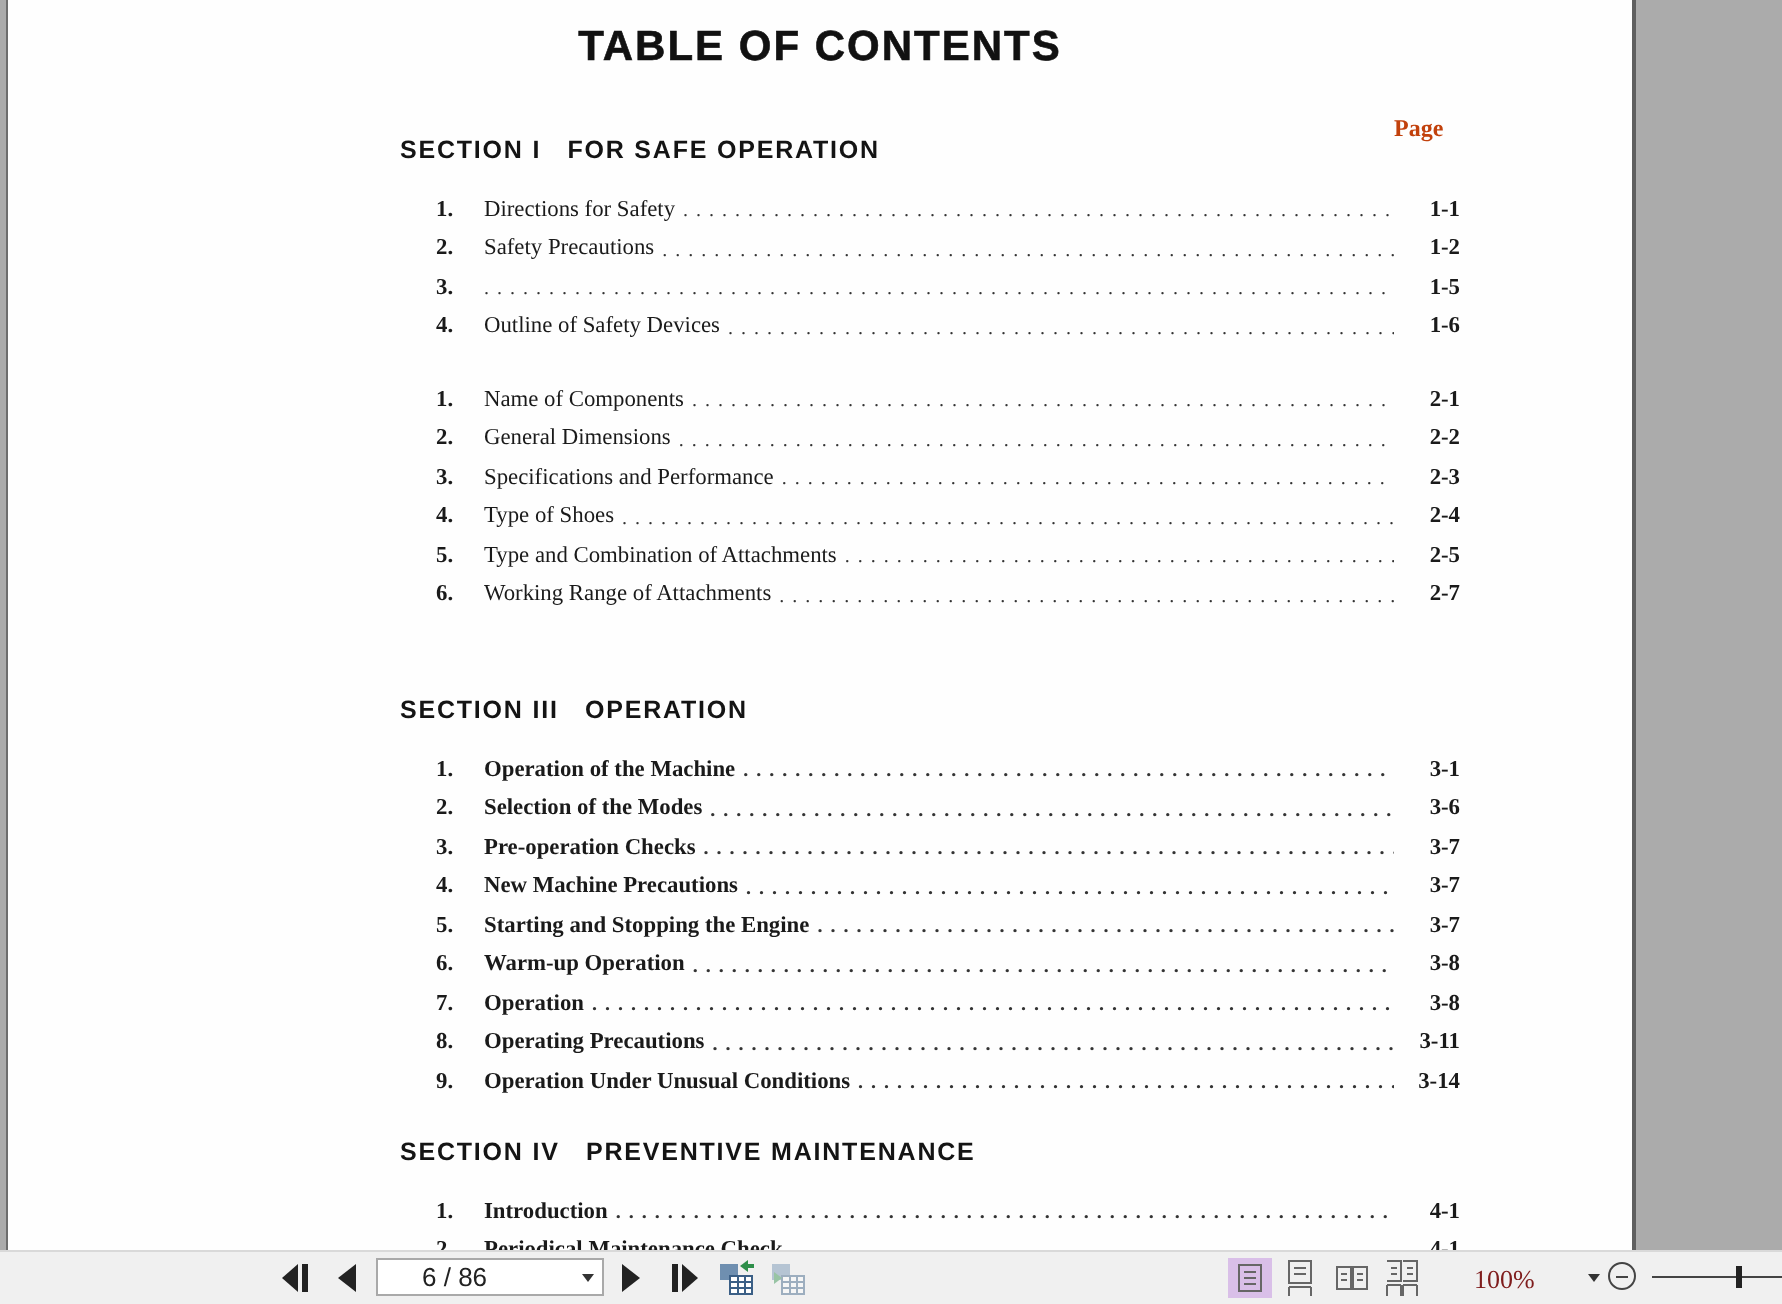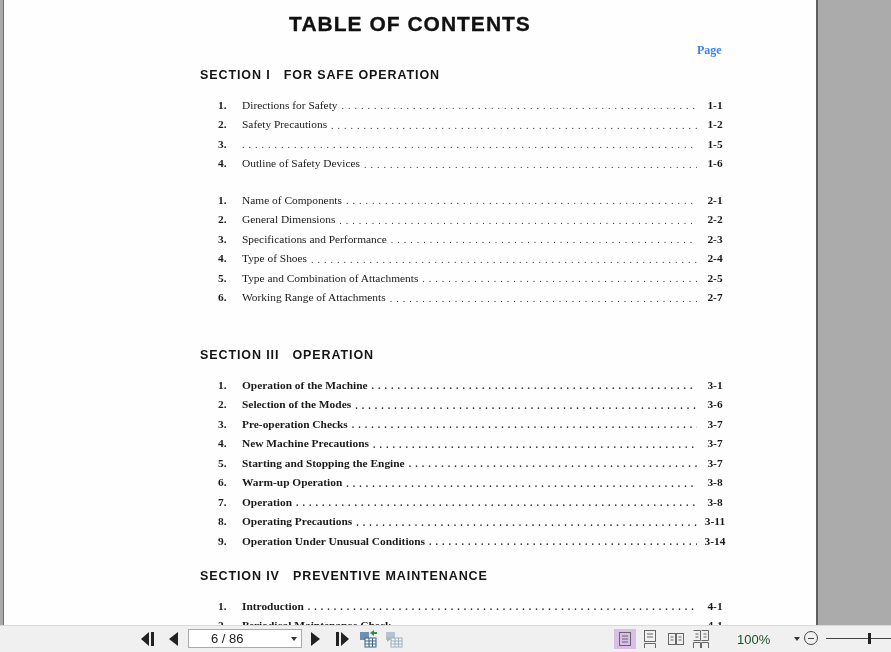--- a/index.html
+++ b/index.html
@@ -1,40 +1,40 @@
 <!DOCTYPE html>
 <html><head>
 <meta charset="utf-8">
 <style>
   html, body { margin:0; padding:0; }
   body { width:891px; height:652px; overflow:hidden; background:#ababab; position:relative; font-family:"Liberation Serif", serif; }
   .viewport { position:absolute; left:0; top:0; width:891px; height:625px; background:#ababab; overflow:hidden; }
   .page { position:absolute; left:3px; top:0; width:815px; height:625px; background:#fefefe; border-left:1px solid #6d6d6d; border-right:2px solid #5f5f5f; box-sizing:border-box; }
   .doc-title { position:absolute; left:0; width:100%; top:12px; text-align:center; font-family:"Liberation Sans", sans-serif; font-size:21px; letter-spacing:1px; color:#111; font-weight:bold; -webkit-text-stroke:0.3px #111; }
-  .page-label { position:absolute; left:693px; top:43px; font-size:12px; font-weight:bold; color:#3b82f6; }
+  .page-label { position:absolute; left:693px; top:57px; font-size:12px; font-weight:bold; color:#c2410c; }
   .section { position:absolute; left:196px; width:530px; }
   .section-heading { font-family:"Liberation Sans", sans-serif; font-size:12.5px; font-weight:bold; letter-spacing:0.9px; color:#141414; height:18px; margin-bottom:9px; white-space:pre; }
   .toc-row { position:relative; height:19.5px; font-size:11.4px; color:#1a1a1a; display:flex; align-items:center; }
   .toc-num { width:42px; text-align:left; padding-left:18px; box-sizing:border-box; font-weight:bold; }
   .toc-text { white-space:nowrap; padding-right:4px; background:#fefefe; position:relative; z-index:1; }
   .toc-dots { flex:1; overflow:hidden; white-space:nowrap; letter-spacing:3.5px; color:#333; font-size:10px; position:relative; top:1px; }
   .toc-dots::before { content:". . . . . . . . . . . . . . . . . . . . . . . . . . . . . . . . . . . . . . . . . . . . . . . . . . . . . . . . . . . . . . . . . . . . . . . . . . . . . . . . . . . . . . . . . . ."; letter-spacing:0px; word-spacing:1.5px; }
-  .toc-page { width:30px; text-align:center; padding-left:3px; font-weight:bold; background:#fefefe; }
+  .toc-page { width:30px; text-align:right; padding-left:3px; font-weight:bold; background:#fefefe; }
   .sec3 .toc-row { font-weight:bold; }
   .sec4 .toc-row { font-weight:bold; }
   .sec1 .toc-text, .sec2 .toc-text { font-weight:normal; }
 
   
   .toolbar { position:absolute; left:0; top:625px; width:891px; height:27px; background:#f0f0f0; border-top:1px solid #d9d9d9; box-sizing:border-box; font-family:"Liberation Sans", sans-serif; }
   .tb-btn { position:absolute; top:4px; height:18px; display:flex; align-items:center; justify-content:center; cursor:pointer; }
   .page-select { position:absolute; left:188px; top:3px; width:114px; height:19px; background:#fff; border:1px solid #a9a9a9; box-sizing:border-box; font-size:13px; color:#222; padding-left:22px; line-height:17px; }
   .page-select .caret { position:absolute; right:4px; top:7px; width:0; height:0; border-left:3px solid transparent; border-right:3px solid transparent; border-top:4px solid #333; }
   .view-btn { position:absolute; top:3px; width:22px; height:20px; display:flex; align-items:center; justify-content:center; }
   .view-btn.active { background:#d9bfe8; }
-  .zoom-value { position:absolute; left:737px; top:6px; font-size:13px; color:#14532d; }
+  .zoom-value { position:absolute; left:737px; top:6px; font-size:13px; color:#7f1d1d;font-family:Liberation Serif, serif; }
   .zoom-caret { position:absolute; left:794px; top:11px; width:0; height:0; border-left:3px solid transparent; border-right:3px solid transparent; border-top:4px solid #333; }
   .zoom-minus { position:absolute; left:804px; top:5px; width:14px; height:14px; border:1px solid #444; border-radius:50%; box-sizing:border-box; }
   .zoom-minus::after { content:""; position:absolute; left:3px; top:5.5px; width:6px; height:1px; background:#444; }
   .zoom-slider { position:absolute; left:826px; top:12px; width:65px; height:1px; background:#444; }
   .zoom-thumb { position:absolute; left:868px; top:7px; width:3px; height:11px; background:#222; }
 </style>
 </head>
 <body>
 
 <div class="viewport">

